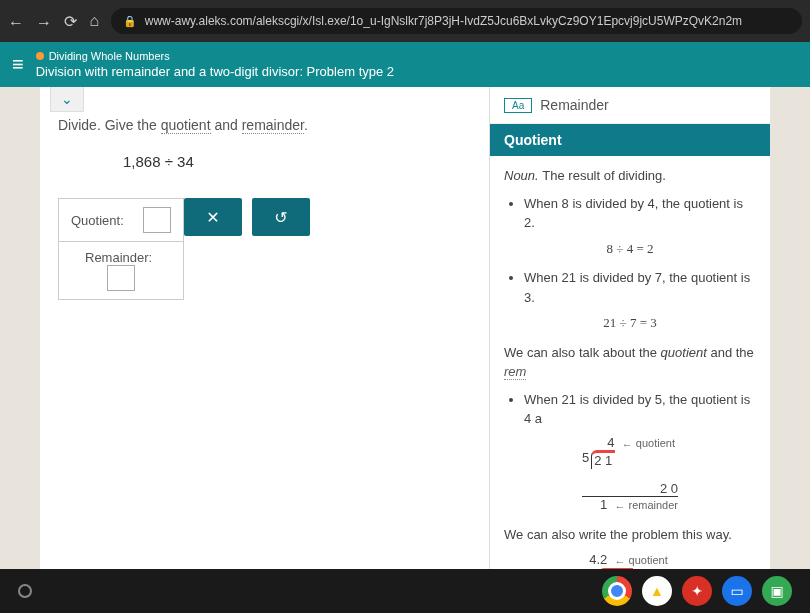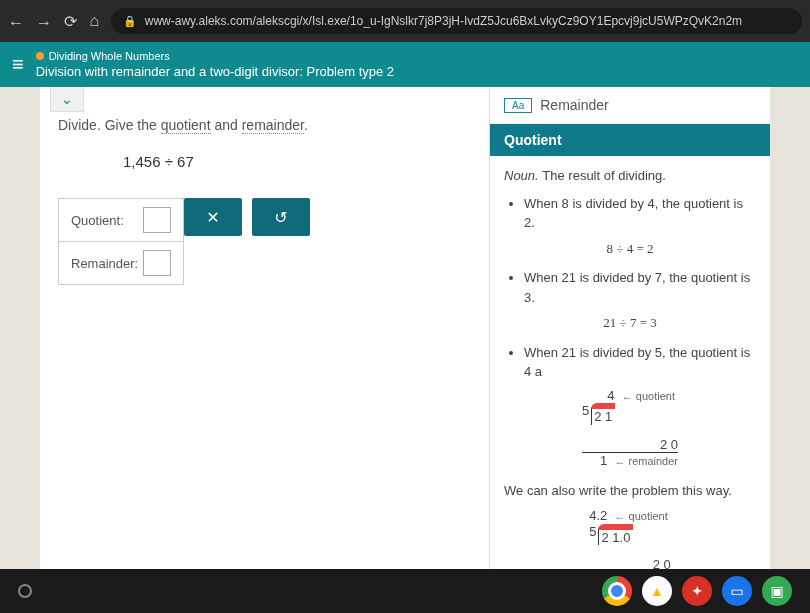--- a/index.html
+++ b/index.html
@@ -24,21 +24,21 @@
     .collapse-tab { position: absolute; top: 0; left: 10px; background: #f0f0f0; padding: 4px 10px; border: 1px solid #ddd; border-top: none; cursor: pointer; color: #0f8a8f; font-size: 14px; }
     
     .left-panel { flex: 1; padding: 30px 18px 12px 18px; display: flex; flex-direction: column; border-right: 1px solid #ddd; }
     .instruction { color: #555; font-size: 14px; margin-bottom: 12px; }
     .dotted-link { border-bottom: 1px dotted #888; cursor: pointer; color: #555; }
     .division-expr { font-size: 15px; color: #333; margin: 8px 0 20px 65px; }
     
     .answer-area { display: flex; align-items: flex-start; margin-top: 8px; }
     .answer-box { border: 1px solid #ccc; padding: 0; }
     .answer-row { display: flex; align-items: center; padding: 8px 12px; }
-    .answer-row.sep { border-top: 1px solid #ccc; }
+    .answer-row.sep { border-top: 1px solid #ccc; flex-direction: column; }
     .answer-label { color: #555; font-size: 13px; width: 72px; }
     .answer-input { width: 28px; height: 26px; border: 1px solid #aaa; text-align: center; font-size: 13px; }
     
     .action-buttons { display: flex; gap: 10px; }
     .btn-action { background: #0f6b7a; color: white; border: none; width: 58px; height: 38px; font-size: 16px; cursor: pointer; border-radius: 2px; display:flex; align-items:center; justify-content:center; }
     
     .bottom-buttons { margin-top: auto; display: flex; gap: 10px; padding-top: 12px; }
     .btn-explanation { background: white; border: 1px solid #ccc; color: #888; padding: 7px 14px; border-radius: 16px; font-size: 12px; cursor: pointer; }
     .btn-check { background: #0f8a8f; color: white; border: none; padding: 7px 18px; border-radius: 16px; font-size: 12px; cursor: pointer; }
     
@@ -49,21 +49,21 @@
     .dict-body { padding: 10px 14px; line-height: 1.5; }
     .dict-body p { margin-bottom: 8px; }
     .dict-body ul { list-style: disc; padding-left: 20px; }
     .dict-body li { margin-bottom: 6px; }
     .math-center { text-align: center; margin: 6px 0 10px 0; font-family: 'Times New Roman', serif; }
     .italic { font-style: italic; }
     
     .longdiv { display: inline-block; font-family: 'Times New Roman', serif; text-align: left; position: relative; line-height: 1.2;}
     .longdiv .top-row { display:flex; }
     .longdiv .divisor { padding-right: 2px; }
-    .longdiv .dividend { border-top: 6px solid #ef4444; border-left: 1px solid #333; padding: 0 3px 0 2px; border-top-left-radius: 6px;}
+    .longdiv .dividend { border-top: 3px solid #ef4444; border-left: 1px solid #333; padding: 0 3px 0 2px; border-top-left-radius: 6px;}
     .longdiv .quot-row { text-align: right; padding-right: 3px;}
     .longdiv .work { text-align: right; }
     .longdiv .underline { border-bottom: 1px solid #333; margin-top: 12px; }
     .arrow-label { font-size: 11px; color: #666; }
     
     .taskbar { position: absolute; bottom: 0; left: 0; right: 0; height: 44px; background: #1a1a1a; display: flex; align-items: center; padding: 0 18px; gap: 14px; }
     .taskbar .circle-btn { width: 14px; height: 14px; border: 2px solid #888; border-radius: 50%; }
     .taskbar-right { margin-left: auto; display: flex; gap: 10px; }
     .tray-icon { width: 30px; height: 30px; border-radius: 50%; background: white; display: flex; align-items: center; justify-content: center; font-size: 14px; }
     .tray-chrome { background: conic-gradient(#ea4335 0 120deg, #fbbc05 120deg 240deg, #34a853 240deg 360deg); position:relative;}
@@ -101,21 +101,21 @@
 
   <div class="main-area">
     <div class="collapse-tab">
       <span>⌄</span>
     </div>
 
     <div class="left-panel">
       <div class="instruction">
         <span>Divide. Give the </span><span class="dotted-link">quotient</span><span> and </span><span class="dotted-link">remainder</span><span>.</span>
       </div>
-      <div class="division-expr">1,456 ÷ 67</div>
+      <div class="division-expr">1,868 ÷ 34</div>
 
       <div class="answer-area">
         <div class="answer-box">
           <div class="answer-row">
             <span class="answer-label">Quotient:</span>
             <input class="answer-input" value="" style="">
           </div>
           <div class="answer-row sep">
             <span class="answer-label">Remainder:</span>
             <input class="answer-input" value="" style="">
@@ -146,20 +146,21 @@
       <div class="dict-body">
         <p><span class="italic">Noun. </span><span>The result of dividing.</span></p>
         <ul>
           <li>When 8 is divided by 4, the quotient is 2.</li>
         </ul>
         <div class="math-center">8 ÷ 4 = 2</div>
         <ul>
           <li>When 21 is divided by 7, the quotient is 3.</li>
         </ul>
         <div class="math-center">21 ÷ 7 = 3</div>
+        <p><span>We can also talk about the </span><span class="italic">quotient</span><span> and the </span><span class="italic dotted-link">rem</span></p>
         <ul>
           <li>When 21 is divided by 5, the quotient is 4 a</li>
         </ul>
 
         <div class="math-center">
           <div class="longdiv">
             <div class="quot-row"><span>4</span> &nbsp;<span class="arrow-label">← quotient</span></div>
             <div class="top-row">
                 <span class="divisor">5</span>
                 <span class="dividend">2 1</span>

